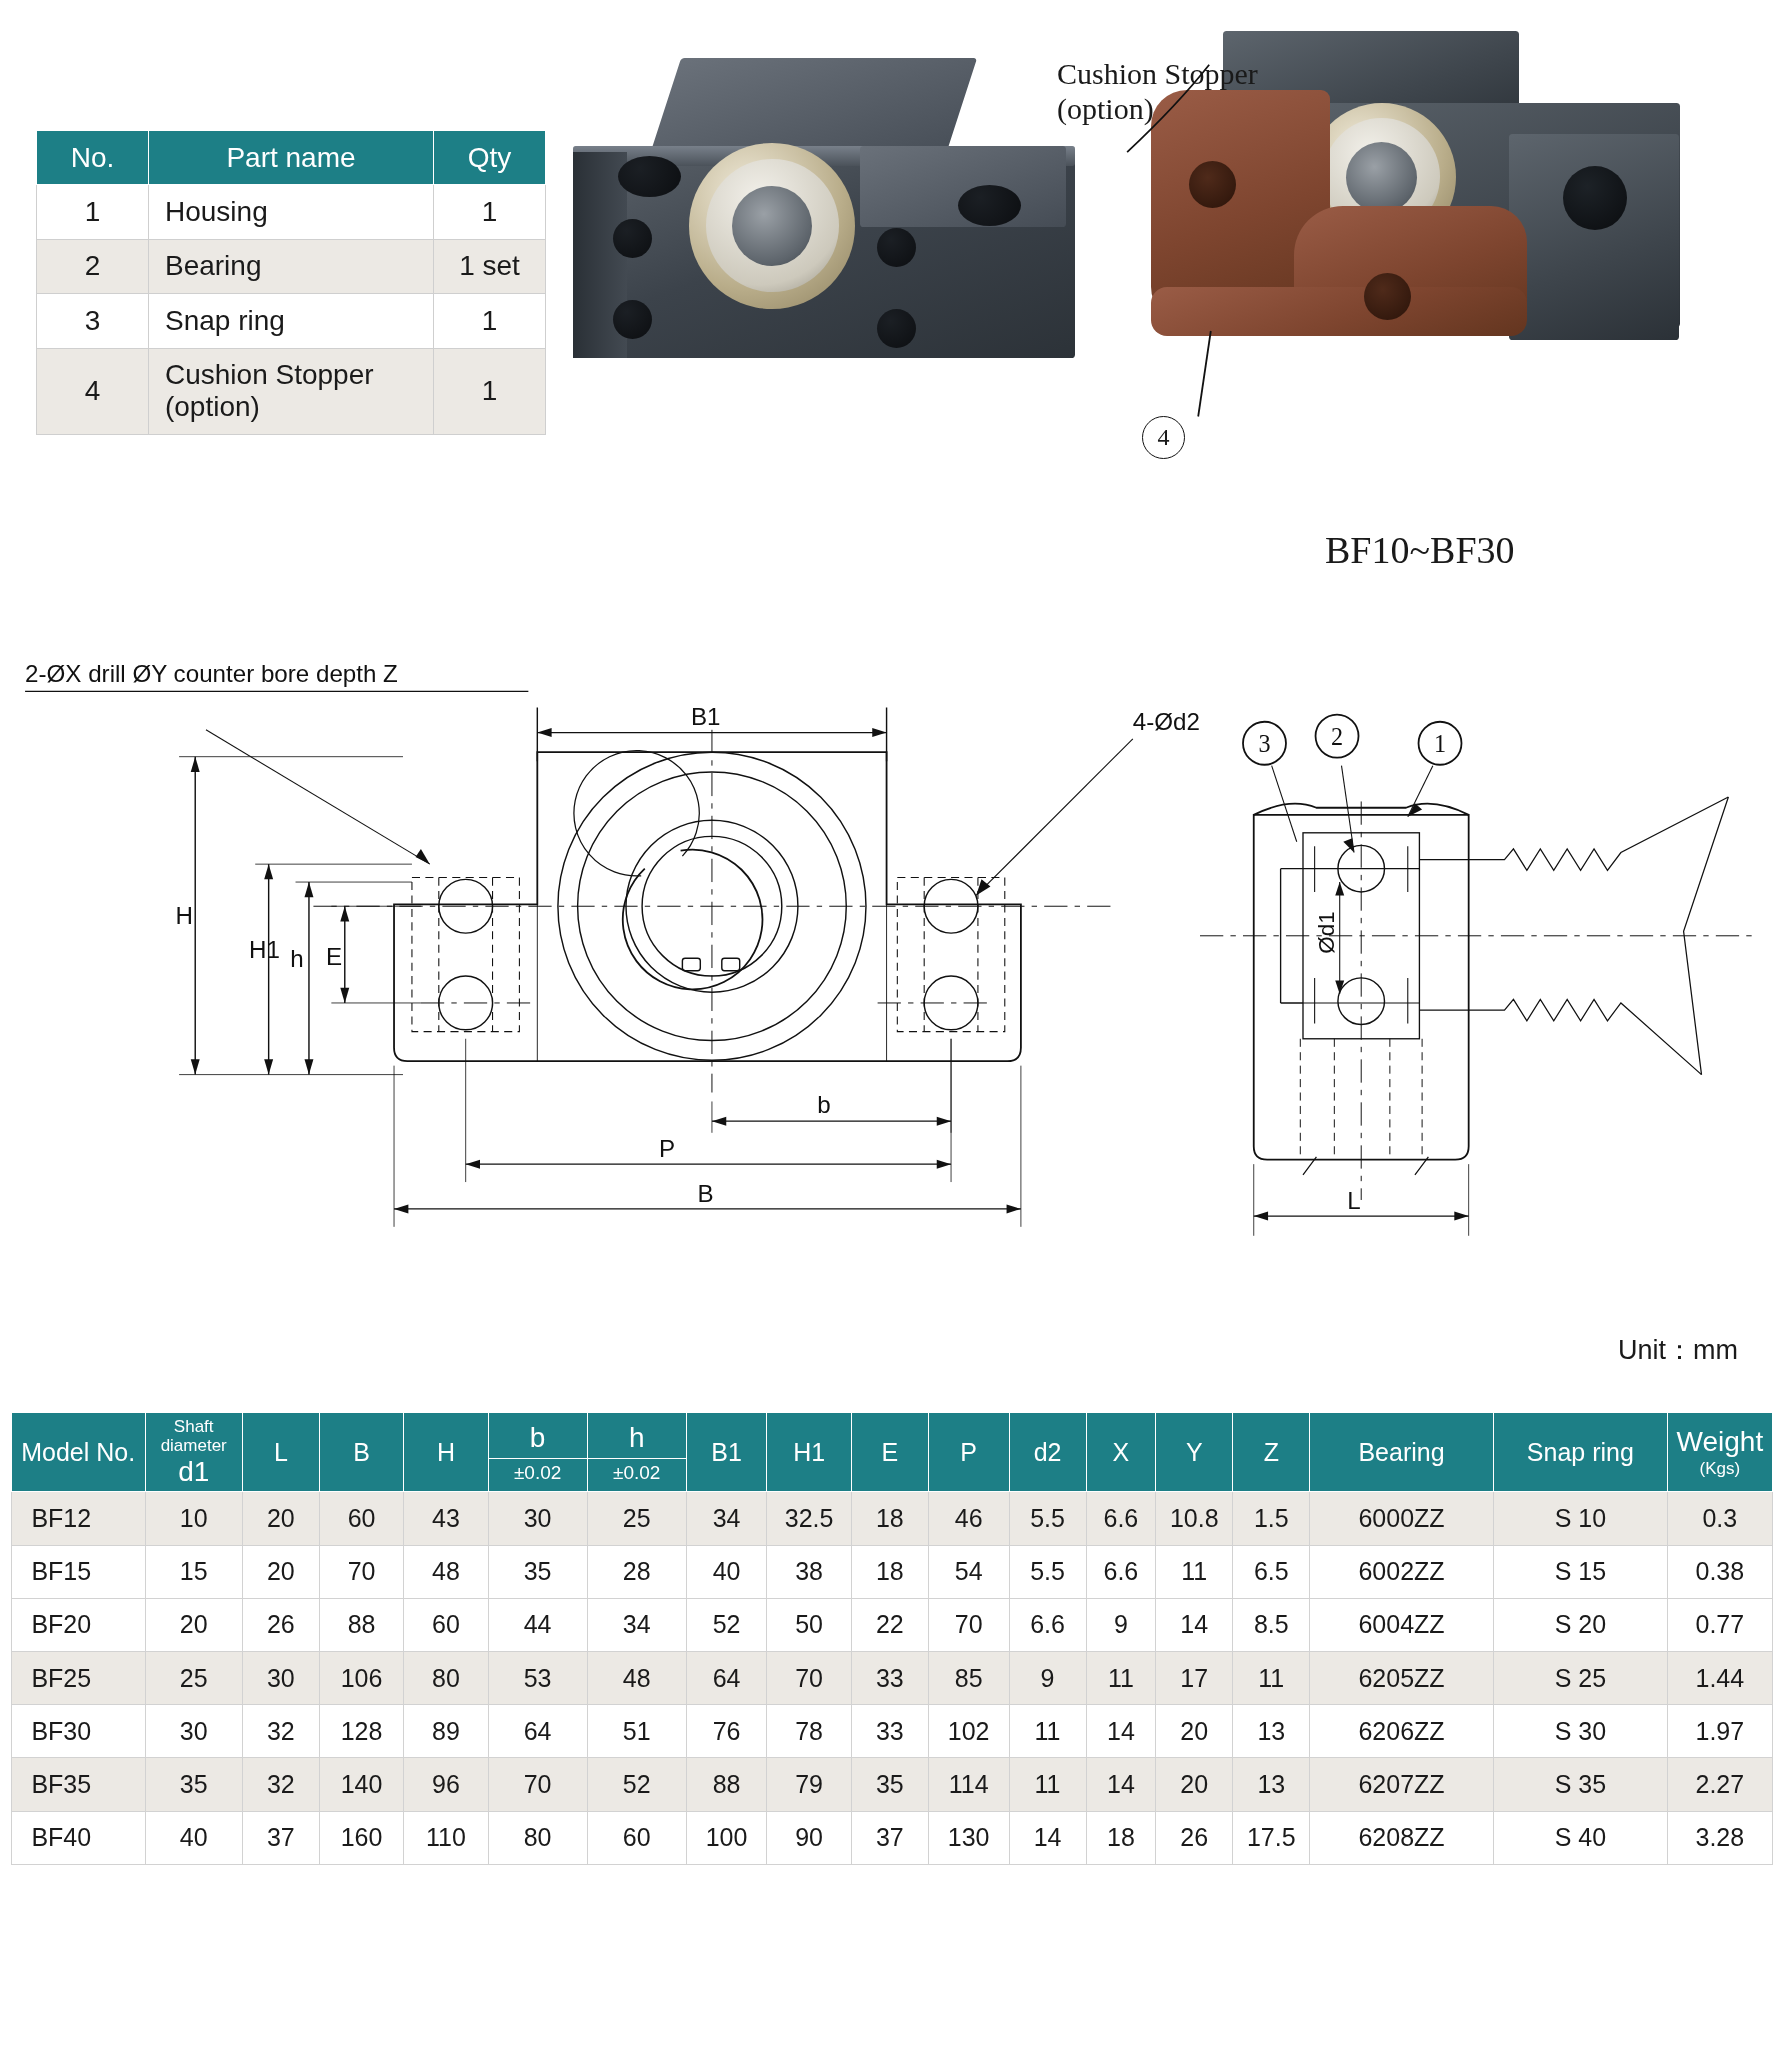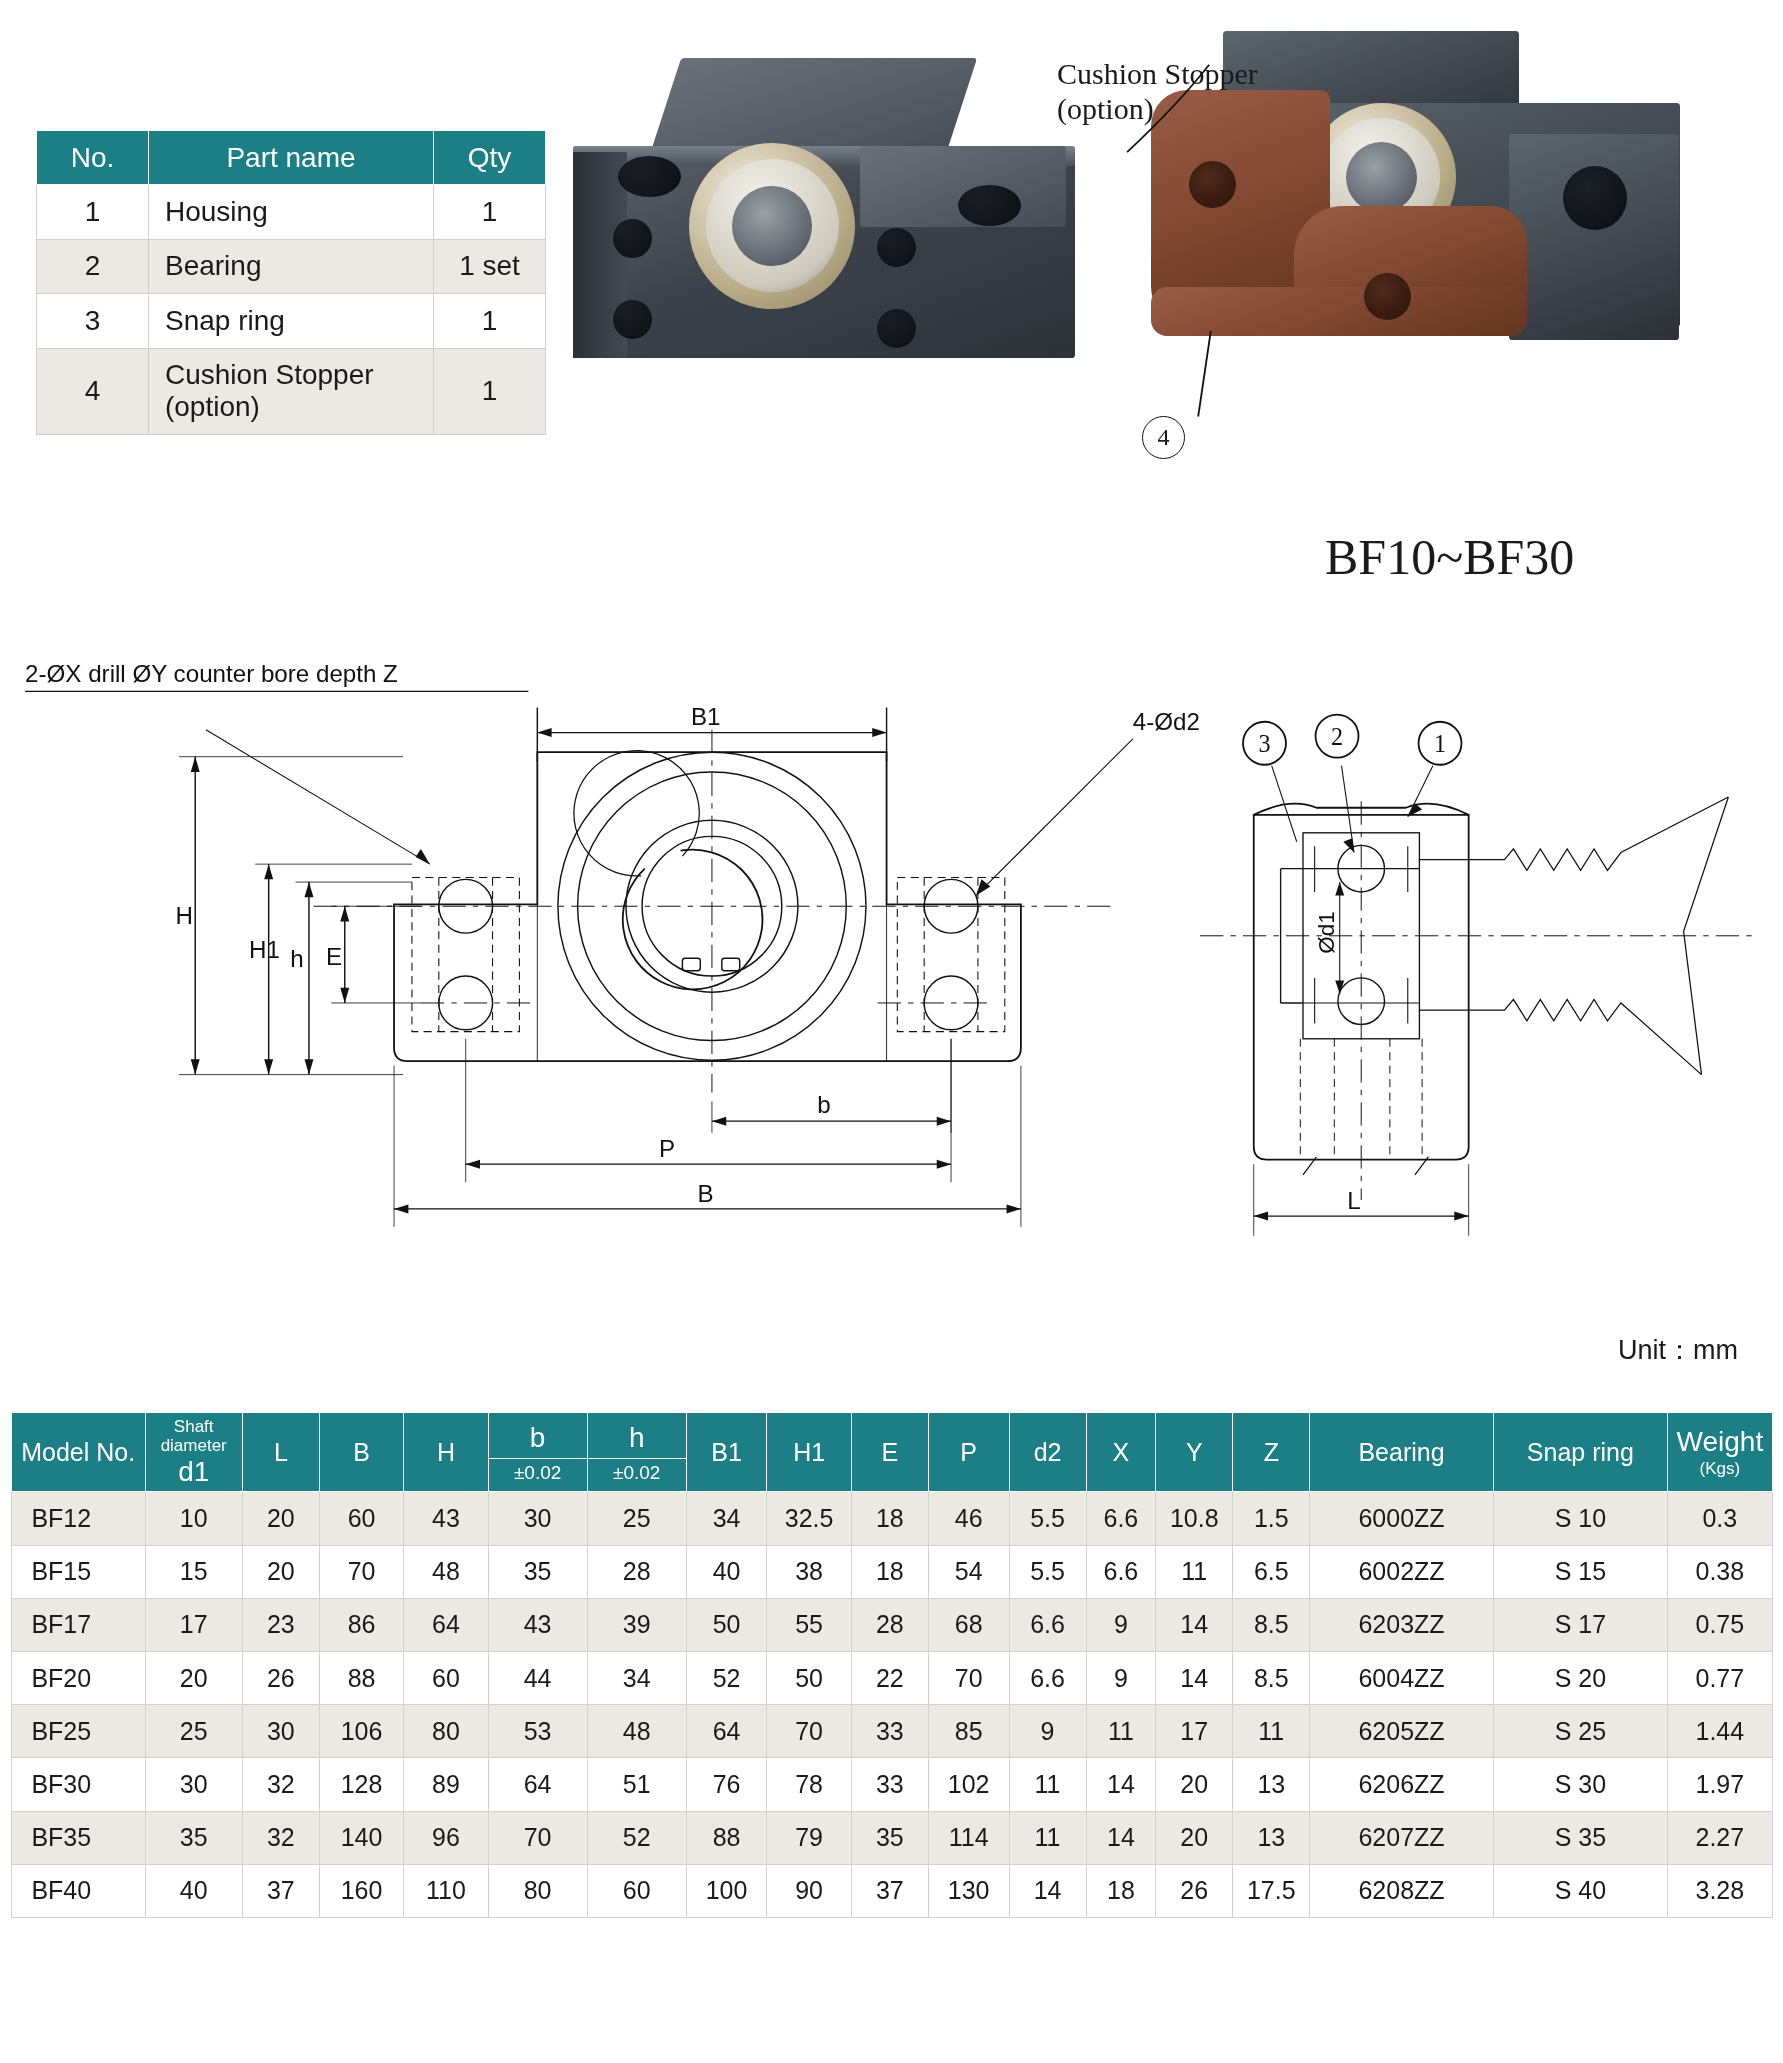--- a/index.html
+++ b/index.html
@@ -31,21 +31,21 @@
   
   .stp-body{position:absolute;background:linear-gradient(160deg,#9a5c46 0%,#7e452f 55%,#63351f 100%);}
   .stp-dark{position:absolute;background:linear-gradient(160deg,#5d656d 0%,#3e454c 60%,#2b3137 100%);border-radius:3.6px;}
 
   .callout-circle{position:absolute;border:1.8px solid #111;border-radius:50%;width:41px;height:41px;
      display:flex;align-items:center;justify-content:center;font-size:24px;font-family:"Liberation Serif",serif;background:#fff;}
 
   
   #drawing{position:absolute;left:0;top:573px;width:1783px;height:842px;}
 
-  .ttl-bf{position:absolute;font-family:"Liberation Serif",serif;font-size:50px;text-align:right;}
+  .ttl-bf{position:absolute;font-family:"Liberation Serif",serif;font-size:38px;text-align:right;}
 
   
   #unit-note{position:absolute;right:45px;top:1332px;font-size:27px;font-family:"Liberation Sans",sans-serif;}
 
   
   #spec-wrap{position:absolute;left:10.7px;top:1412px;width:1762px;}
   #spec-table{border-collapse:collapse;width:100%;font-size:25px;}
   #spec-table th{background:#1d7f86;color:#fff;font-weight:400;border:0.9px solid #ffffff;padding:3.6px 1.8px;line-height:1.15;}
   #spec-table td{border:0.9px solid #d2d2d2;text-align:center;padding:11.6px 1.8px;}
   #spec-table tr.alt td{background:#ece9e4;}
@@ -382,40 +382,20 @@
       <td>18</td>
       <td>54</td>
       <td>5.5</td>
       <td>6.6</td>
       <td>11</td>
       <td>6.5</td>
       <td>6002ZZ</td>
       <td>S 15</td>
       <td>0.38</td>
     </tr>
-    <tr class="alt">
-      <td class="model">BF17</td>
-      <td>17</td>
-      <td>23</td>
-      <td>86</td>
-      <td>64</td>
-      <td>43</td>
-      <td>39</td>
-      <td>50</td>
-      <td>55</td>
-      <td>28</td>
-      <td>68</td>
-      <td>6.6</td>
-      <td>9</td>
-      <td>14</td>
-      <td>8.5</td>
-      <td>6203ZZ</td>
-      <td>S 17</td>
-      <td>0.75</td>
-    </tr>
     <tr>
       <td class="model">BF20</td>
       <td>20</td>
       <td>26</td>
       <td>88</td>
       <td>60</td>
       <td>44</td>
       <td>34</td>
       <td>52</td>
       <td>50</td>

